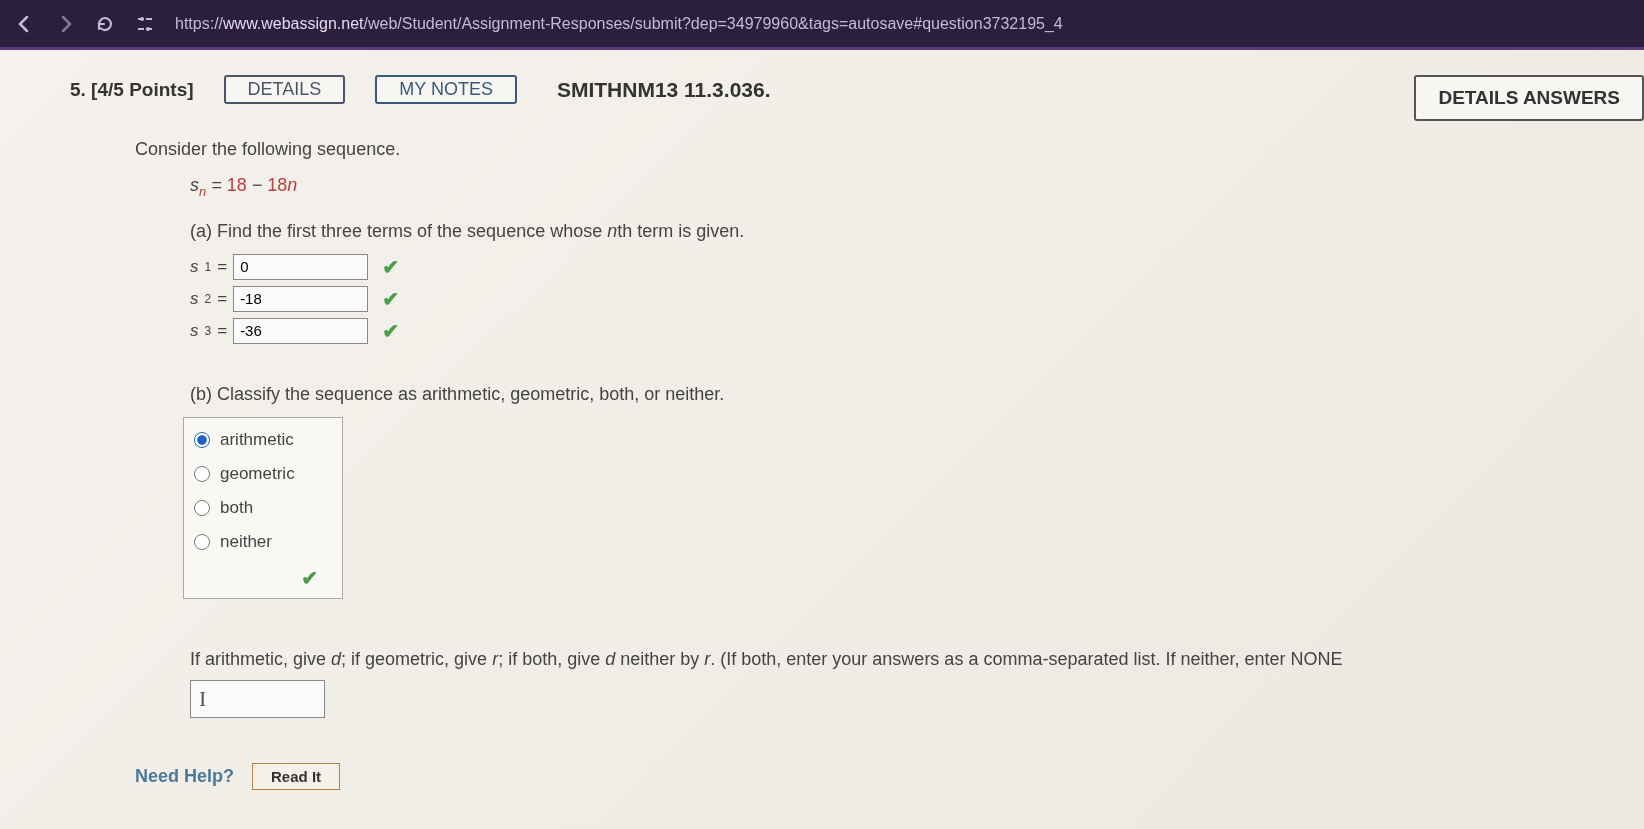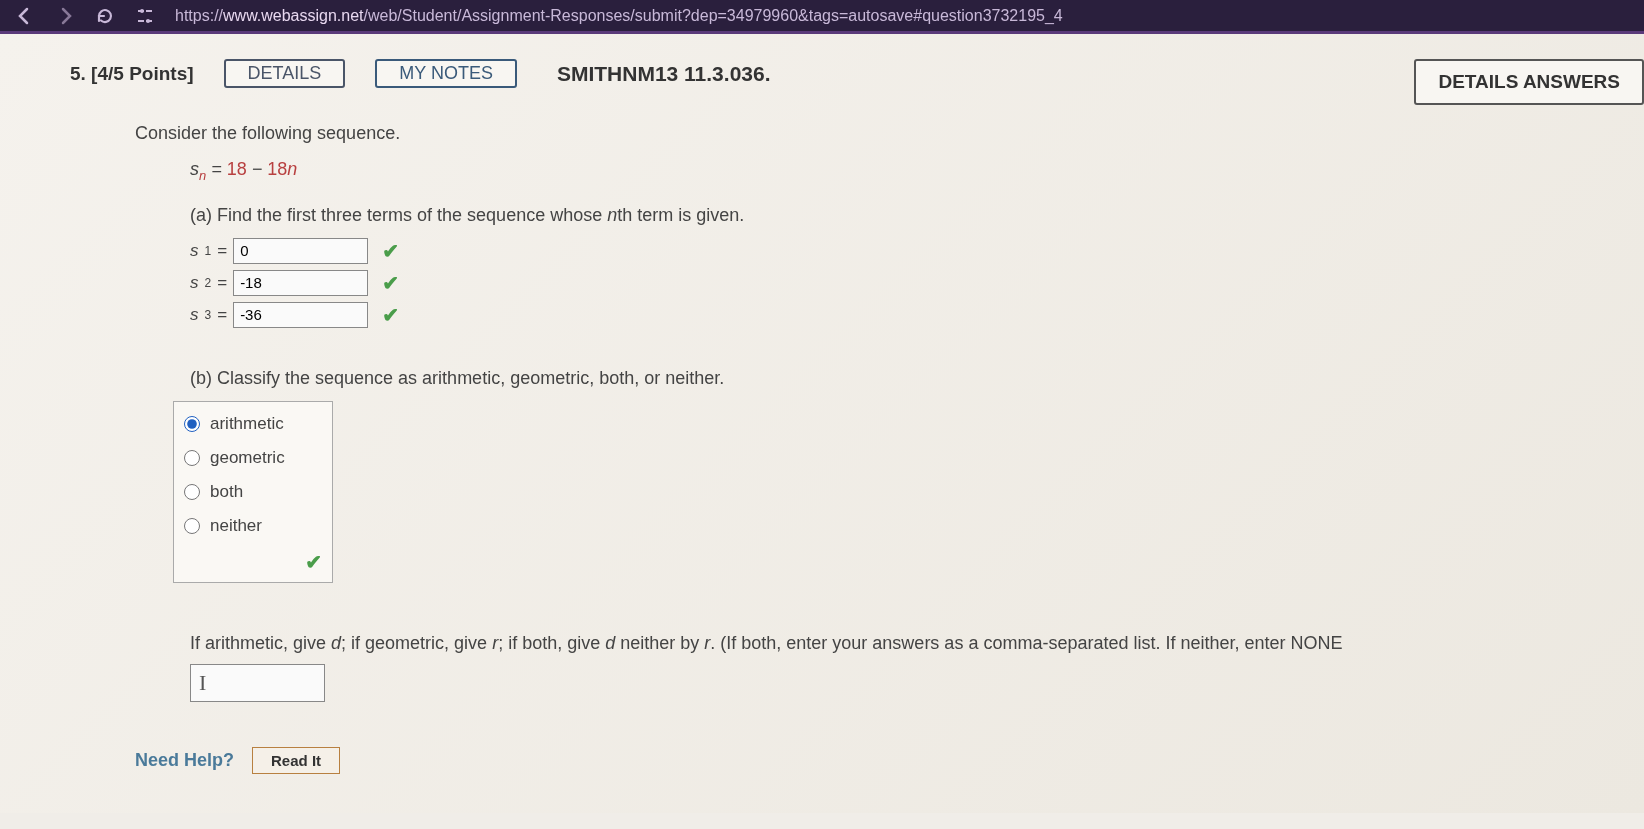--- a/index.html
+++ b/index.html
@@ -1,18 +1,18 @@
 <!DOCTYPE html>
 <html><head>
 <meta charset="utf-8">
 <style>
 * { margin: 0; padding: 0; box-sizing: border-box; }
 body { font-family: Arial, Helvetica, sans-serif; background: #f0ede8; width: 1644px; height: 829px; overflow: hidden; }
 
-.browser-bar { background: #2a1f3d; height: 34px; display: flex; align-items: center; padding: 0 15px; gap: 20px; border-bottom: 3px solid #5a3a7a; }
+.browser-bar { background: #2a1f3d; height: 50px; display: flex; align-items: center; padding: 0 15px; gap: 20px; border-bottom: 3px solid #5a3a7a; }
 .nav-btn { color: #b8a8c8; font-size: 18px; cursor: pointer; display: flex; align-items: center; }
 .url-text { color: #c8b8d8; font-size: 16px; }
 .url-text .domain { color: #e8d8f0; }
 
 .content { padding: 25px 70px; background: linear-gradient(135deg, #f5f2ed 0%, #ece8e0 100%); min-height: 779px; position: relative; }
 
 .header-row { display: flex; align-items: center; gap: 30px; margin-bottom: 35px; }
 .q-label { font-weight: bold; font-size: 19px; color: #333; }
 .pill-btn { border: 2px solid #4a5568; padding: 2px 22px; font-size: 18px; color: #4a5568; background: #f8f6f2; border-radius: 3px; cursor: pointer; }
 .pill-btn.notes { color: #3a5a7a; border-color: #3a5a7a; }
@@ -29,21 +29,21 @@
 .part-label { font-size: 18px; margin-left: 55px; margin-bottom: 12px; }
 .part-label .ital { font-style: italic; }
 
 .term-row { margin-left: 55px; display: flex; align-items: center; gap: 6px; margin-bottom: 6px; font-size: 17px; }
 .term-row .sym { font-style: italic; }
 .term-row sub { font-size: 12px; }
 .term-input { width: 135px; height: 26px; border: 1px solid #888; padding: 2px 6px; font-size: 15px; background: #fafafa; }
 .check-icon { color: #4a9d4a; font-size: 20px; font-weight: bold; margin-left: 8px; }
 
 .part-b { margin-top: 40px; }
-.radio-box { margin-left: 38px; margin-top: 12px; border: 1px solid #aaa; width: 160px; padding: 12px 10px 8px 10px; background: #faf8f4; position: relative; }
+.radio-box { margin-left: 48px; margin-top: 12px; border: 1px solid #aaa; width: 160px; padding: 12px 24px 8px 10px; background: #faf8f4; position: relative; }
 .radio-row { display: flex; align-items: center; gap: 10px; margin-bottom: 14px; font-size: 17px; color: #444; }
 .radio-row input[type="radio"] { width: 16px; height: 16px; accent-color: #2060c0; }
 .radio-check { text-align: right; color: #4a9d4a; font-size: 20px; font-weight: bold; }
 
 .part-c { margin-top: 50px; margin-left: 55px; font-size: 18px; color: #444; }
 .part-c .ital { font-style: italic; }
 .c-input { margin-top: 10px; width: 135px; height: 38px; border: 1px solid #888; padding: 4px 8px; font-size: 17px; background: #fafafa; display: flex; align-items: center; }
 .cursor-bar { font-family: serif; font-size: 22px; color: #555; }
 
 .help-row { margin-top: 45px; display: flex; align-items: center; gap: 18px; }

